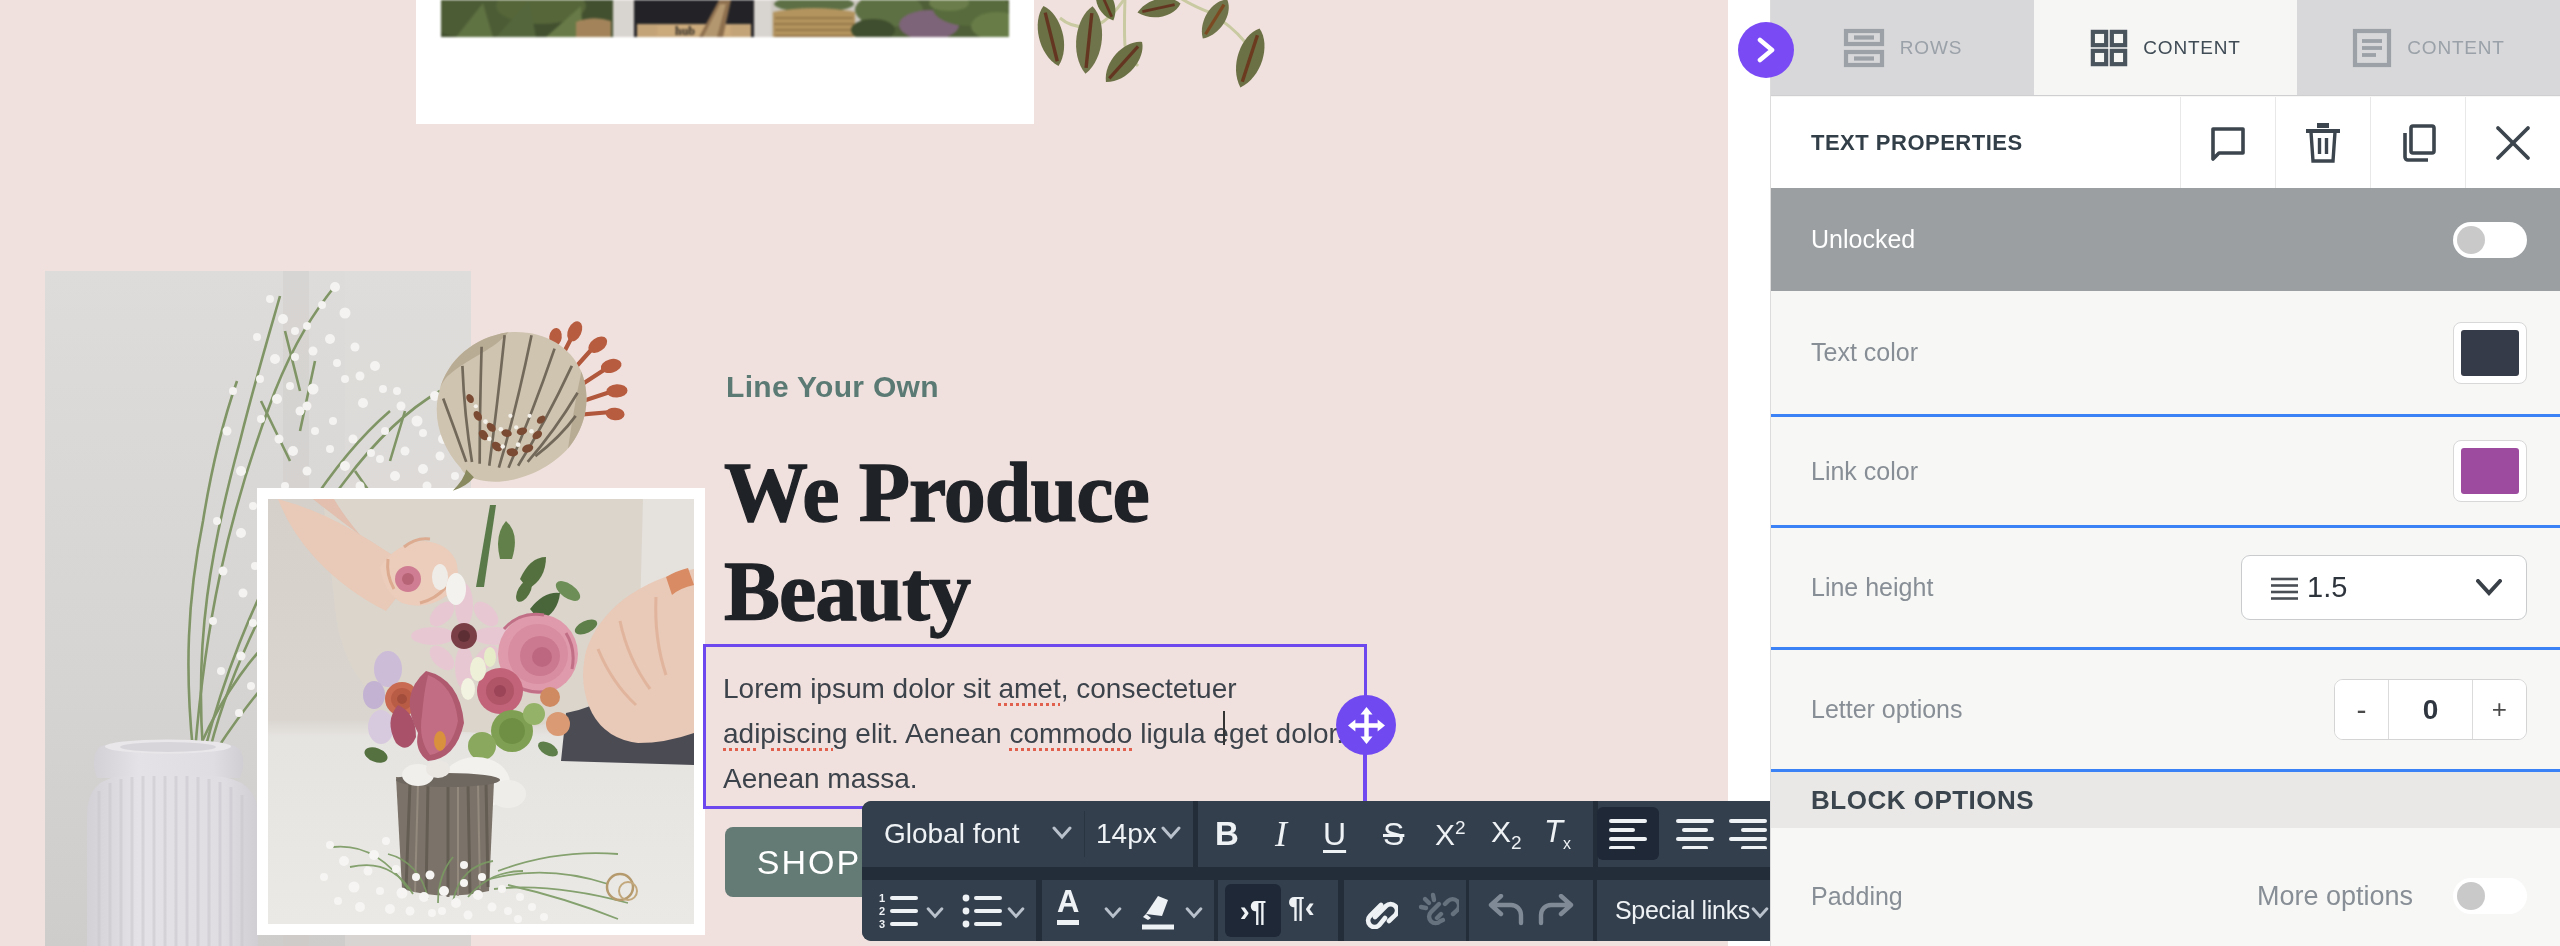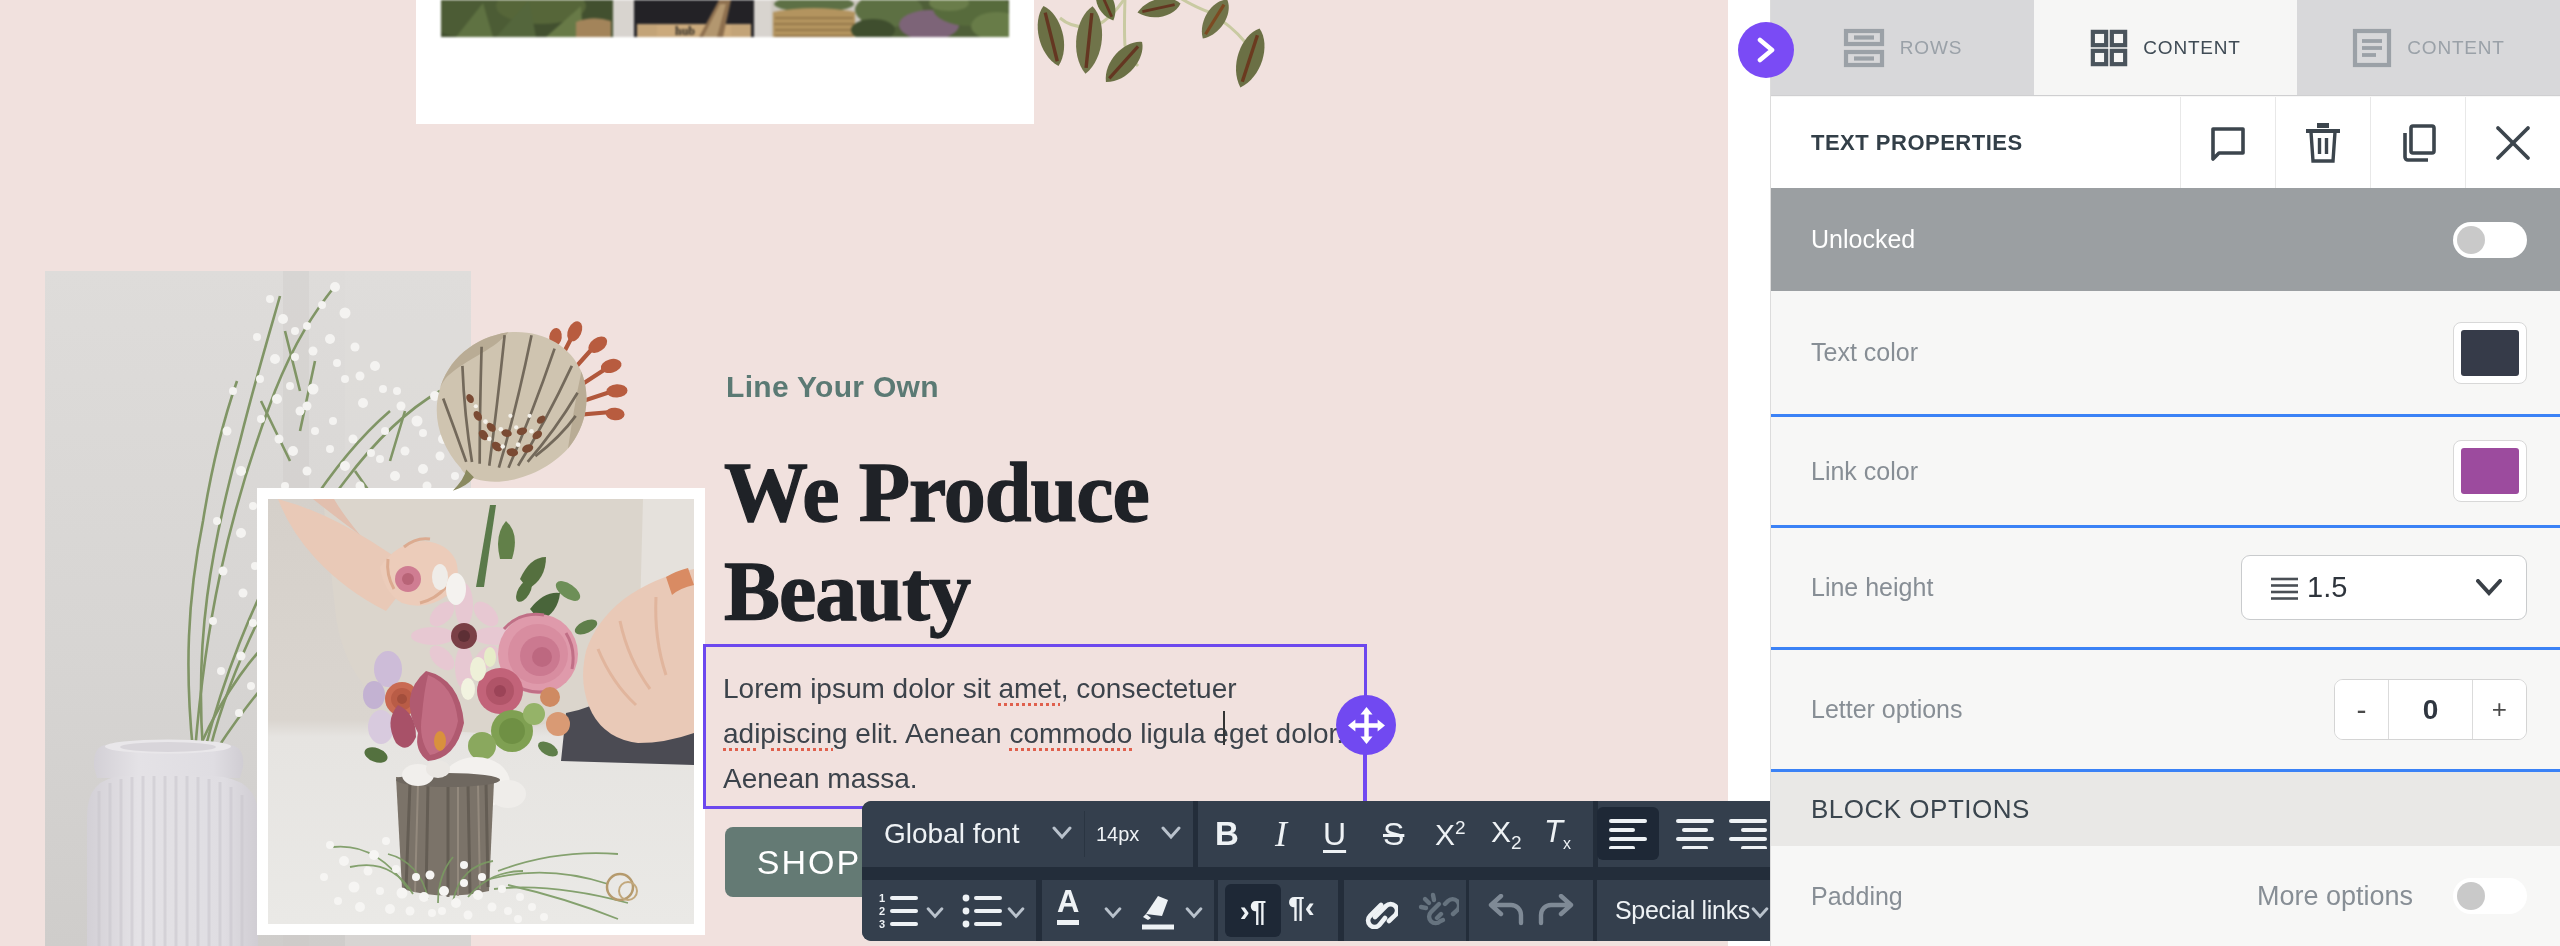--- a/index.html
+++ b/index.html
@@ -41,21 +41,21 @@
 #phead .title{font-size:22px;font-weight:bold;color:#333f48;letter-spacing:.5px;margin-left:40px;flex:1}
 .hcell{width:95px;height:100%;display:flex;align-items:center;justify-content:center;border-left:1px solid #e8e8e8}
 #unlocked{position:absolute;left:0;top:188px;width:100%;height:103px;background:#9b9fa2;color:#fff;font-size:25px;display:flex;align-items:center}
 #unlocked span{margin-left:40px;flex:1}
 .toggle{width:74px;height:36px;background:#fff;border-radius:18px;position:relative;margin-right:33px}
 .toggle .knob{position:absolute;left:4px;top:4px;width:28px;height:28px;border-radius:50%;background:#c9c9c9}
 .prow{position:absolute;left:0;width:100%;background:#f7f7f6;border-bottom:3px solid #3b82f6;display:flex;align-items:center;color:#878e95;font-size:25px}
 .prow .lab{margin-left:40px;flex:1}
 .swatch{width:74px;height:62px;background:#fff;border:1px solid #d8d8d8;border-radius:8px;margin-right:33px;display:flex;align-items:center;justify-content:center}
 .swatch .inner{width:58px;height:46px;border-radius:3px}
-#blockopts{position:absolute;left:0;top:772px;width:100%;height:74px;background:#e9e8e6;display:flex;align-items:center;font-size:26px;font-weight:normal;color:#3a454e;letter-spacing:.5px}
+#blockopts{position:absolute;left:0;top:772px;width:100%;height:56px;background:#e9e8e6;display:flex;align-items:center;font-size:26px;font-weight:bold;color:#3a454e;letter-spacing:.5px}
 #blockopts span{margin-left:40px}
 #padrow{position:absolute;left:0;top:846px;width:100%;height:100px;background:#f7f7f6;display:flex;align-items:center;color:#878e95;font-size:25px}
 #padrow .lab{margin-left:40px;flex:1}
 #padrow .mo{margin-right:40px;font-size:27px}
 #pcircle{position:absolute;left:1738px;top:22px;width:56px;height:56px;border-radius:50%;background:#7a4bf5;z-index:11;display:flex;align-items:center;justify-content:center}
 #lhbox{width:286px;height:65px;background:#fff;border:1.5px solid #c9cbcd;border-radius:9px;margin-right:33px;display:flex;align-items:center}
 #stepper{width:193px;height:61px;background:#fff;border:1.5px solid #d4d4d4;border-radius:9px;margin-right:33px;display:flex}
 .scell{flex:1;display:flex;align-items:center;justify-content:center;background:#fff}
 </style>
 </head>
@@ -491,21 +491,21 @@
   <div id="shop">SHOP</div>
   <div id="vline"></div>
   <div id="toolbar">
 
     <div class="tg r1" style="left:0;width:331px;border-radius:9px 0 0 0">
       <span style="position:absolute;left:22px;font-size:28px">Global font</span>
       <svg class="abs" style="left:190px;top:25px" width="20" height="14" viewBox="0 0 20 14">
           <path d="M2 2 L10 11 L18 2" fill="none" stroke="#b9c2cc" stroke-width="3" stroke-linecap="round"></path>
         </svg>
       <div style="position:absolute;left:222px;top:10px;width:1px;height:46px;background:#2a3542"></div>
-        <span style="position:absolute;left:234px;font-size:20px">14px</span>
+        <span style="position:absolute;left:234px;font-size:28px">14px</span>
       <svg class="abs" style="left:299px;top:25px" width="20" height="14" viewBox="0 0 20 14">
           <path d="M2 2 L10 11 L18 2" fill="none" stroke="#b9c2cc" stroke-width="3" stroke-linecap="round"></path>
         </svg>
     </div>
     <div class="tg r1" style="left:336px;width:395px">
       <span class="bbtn" style="left:17px;font-weight:bold;font-size:33px">B</span>
       <span class="bbtn" style="left:77px;font-family:'Liberation Serif',serif;font-style:italic;font-size:36px">I</span>
       <span class="bbtn" style="left:125px;font-size:32px;text-decoration:underline;text-underline-offset:5px">U</span>
       <span class="bbtn" style="left:185px;font-size:32px;text-decoration:line-through">S</span>
       <span class="bbtn" style="left:237px;font-size:30px">X<sup style="font-size:19px">2</sup></span>

